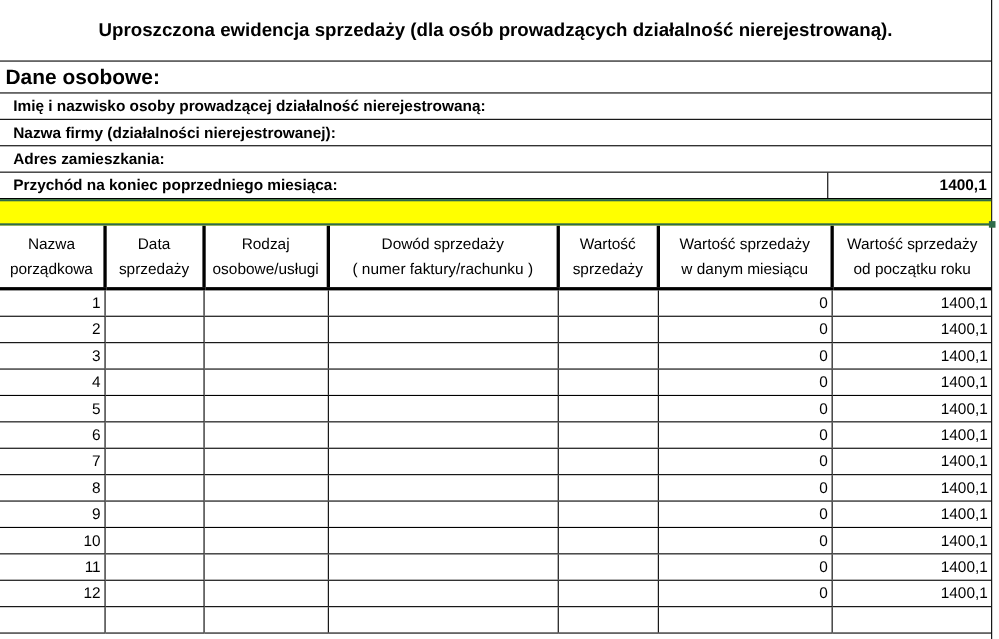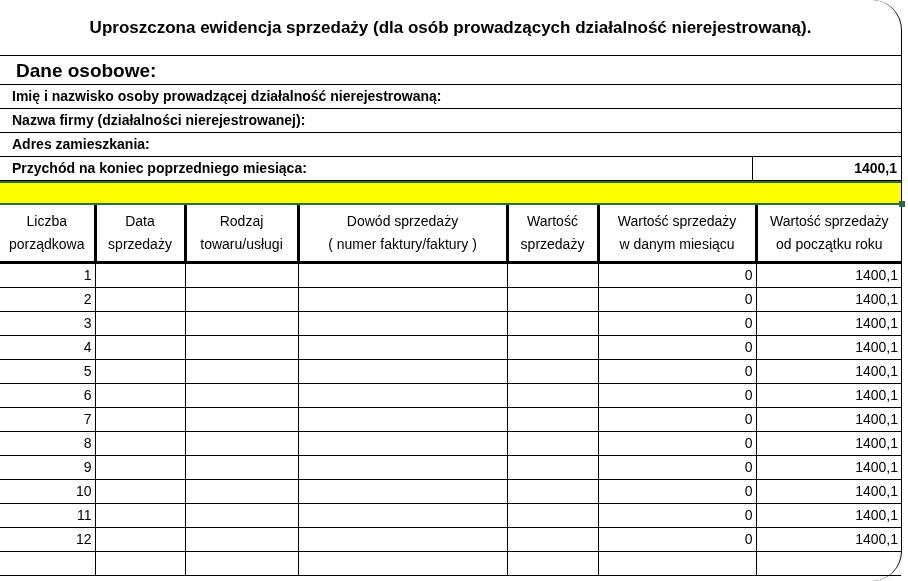--- a/index.html
+++ b/index.html
@@ -1,19 +1,19 @@
 <!DOCTYPE html>
 <html><head>
 <meta charset="utf-8">
 <style>
   html, body { margin:0; padding:0; background:#ffffff; }
   body { width:908px; height:581px; overflow:hidden; position:relative; font-family:"Liberation Sans", "DejaVu Sans", sans-serif; color:#000; }
-  .sheet { position:absolute; left:0; top:0; width:901px; border-right:1px solid #000; height:581px;border-radius:30px; }
+  .sheet { position:absolute; left:0; top:0; width:901px; border-right:1px solid #000; height:581px; }
   .title { height:55px; display:flex; align-items:center; justify-content:center; font-size:17px; font-weight:bold; border-bottom:1px solid #000; }
-  .section { height:28px; line-height:30px; font-size:19px; font-weight:bold; padding-left:16px; border-bottom:1px solid #000; }
+  .section { height:28px; line-height:30px; font-size:19px; font-weight:bold; padding-left:5px; border-bottom:1px solid #000; }
   .info-row { height:23px; display:flex; border-bottom:1px solid #000; font-size:14px; font-weight:bold; }
   .info-row .lbl { flex:1; padding-left:12px; line-height:23px; }
   .info-row .val { width:144px; border-left:1px solid #000; text-align:right; padding-right:4px; line-height:23px; }
   .yellow { height:24px; background:#ffff00; border-top:2px solid #2f6b4a; border-bottom:2px solid #2f6b4a; position:relative; box-sizing:border-box; }
   .yellow .handle { position:absolute; right:-4px; bottom:-4px; width:6px; height:6px; background:#2f6b4a; }
   table { border-collapse:collapse; width:901px; table-layout:fixed; font-size:14px; }
   th { font-weight:normal; height:56px; border-left:3px solid #000; border-bottom:3px solid #000; padding:0; line-height:23px; text-align:center; vertical-align:middle; }
   th:first-child { border-left:none; }
   td { height:23px; border-left:1px solid #000; border-bottom:1px solid #000; padding:0 3px 0 0; text-align:right; line-height:23px; }
   td:first-child { border-left:none; }
@@ -51,34 +51,34 @@
         <col style="width:90px">
         <col style="width:113px">
         <col style="width:209px">
         <col style="width:91px">
         <col style="width:158px">
         <col style="width:145px">
     </colgroup>
     <thead>
         <tr id="hdr">
           <th>
-            <div>Liczba</div>
+            <div>Nazwa</div>
             <div>porządkowa</div>
           </th>
           <th>
             <div>Data</div>
             <div>sprzedaży</div>
           </th>
           <th>
             <div>Rodzaj</div>
-            <div>towaru/usługi</div>
+            <div>osobowe/usługi</div>
           </th>
           <th>
             <div>Dowód sprzedaży</div>
-            <div>( numer faktury/faktury )</div>
+            <div>( numer faktury/rachunku )</div>
           </th>
           <th>
             <div>Wartość</div>
             <div>sprzedaży</div>
           </th>
           <th>
             <div>Wartość sprzedaży</div>
             <div>w danym miesiącu</div>
           </th>
           <th>

